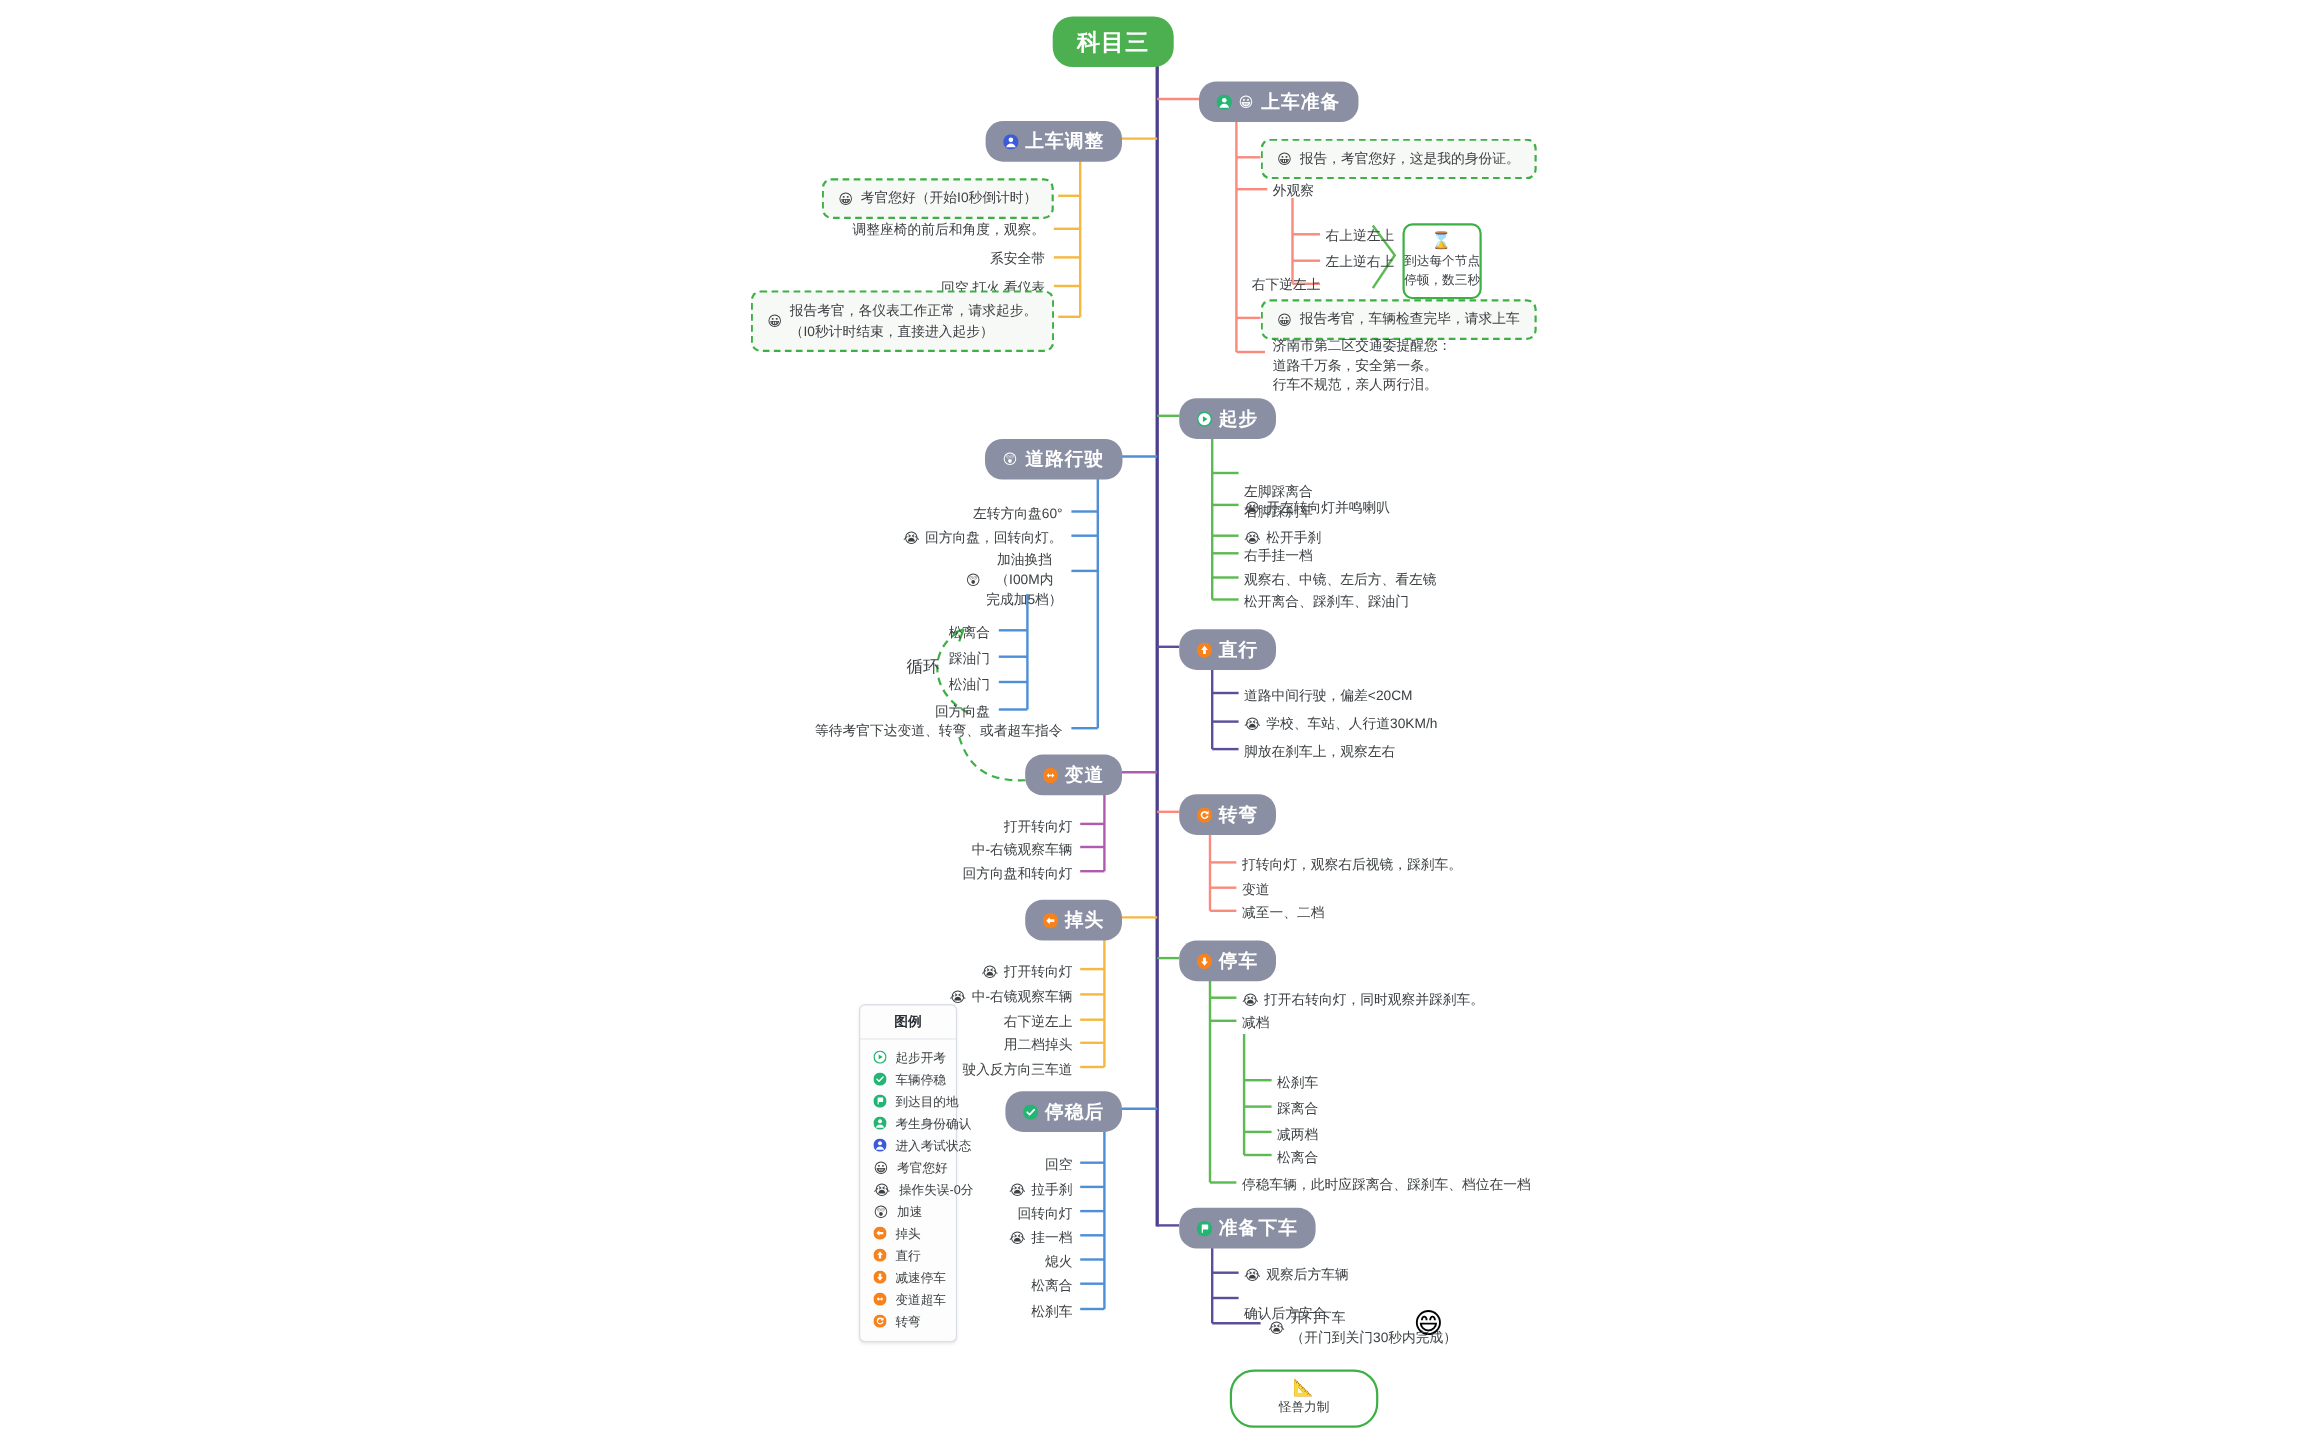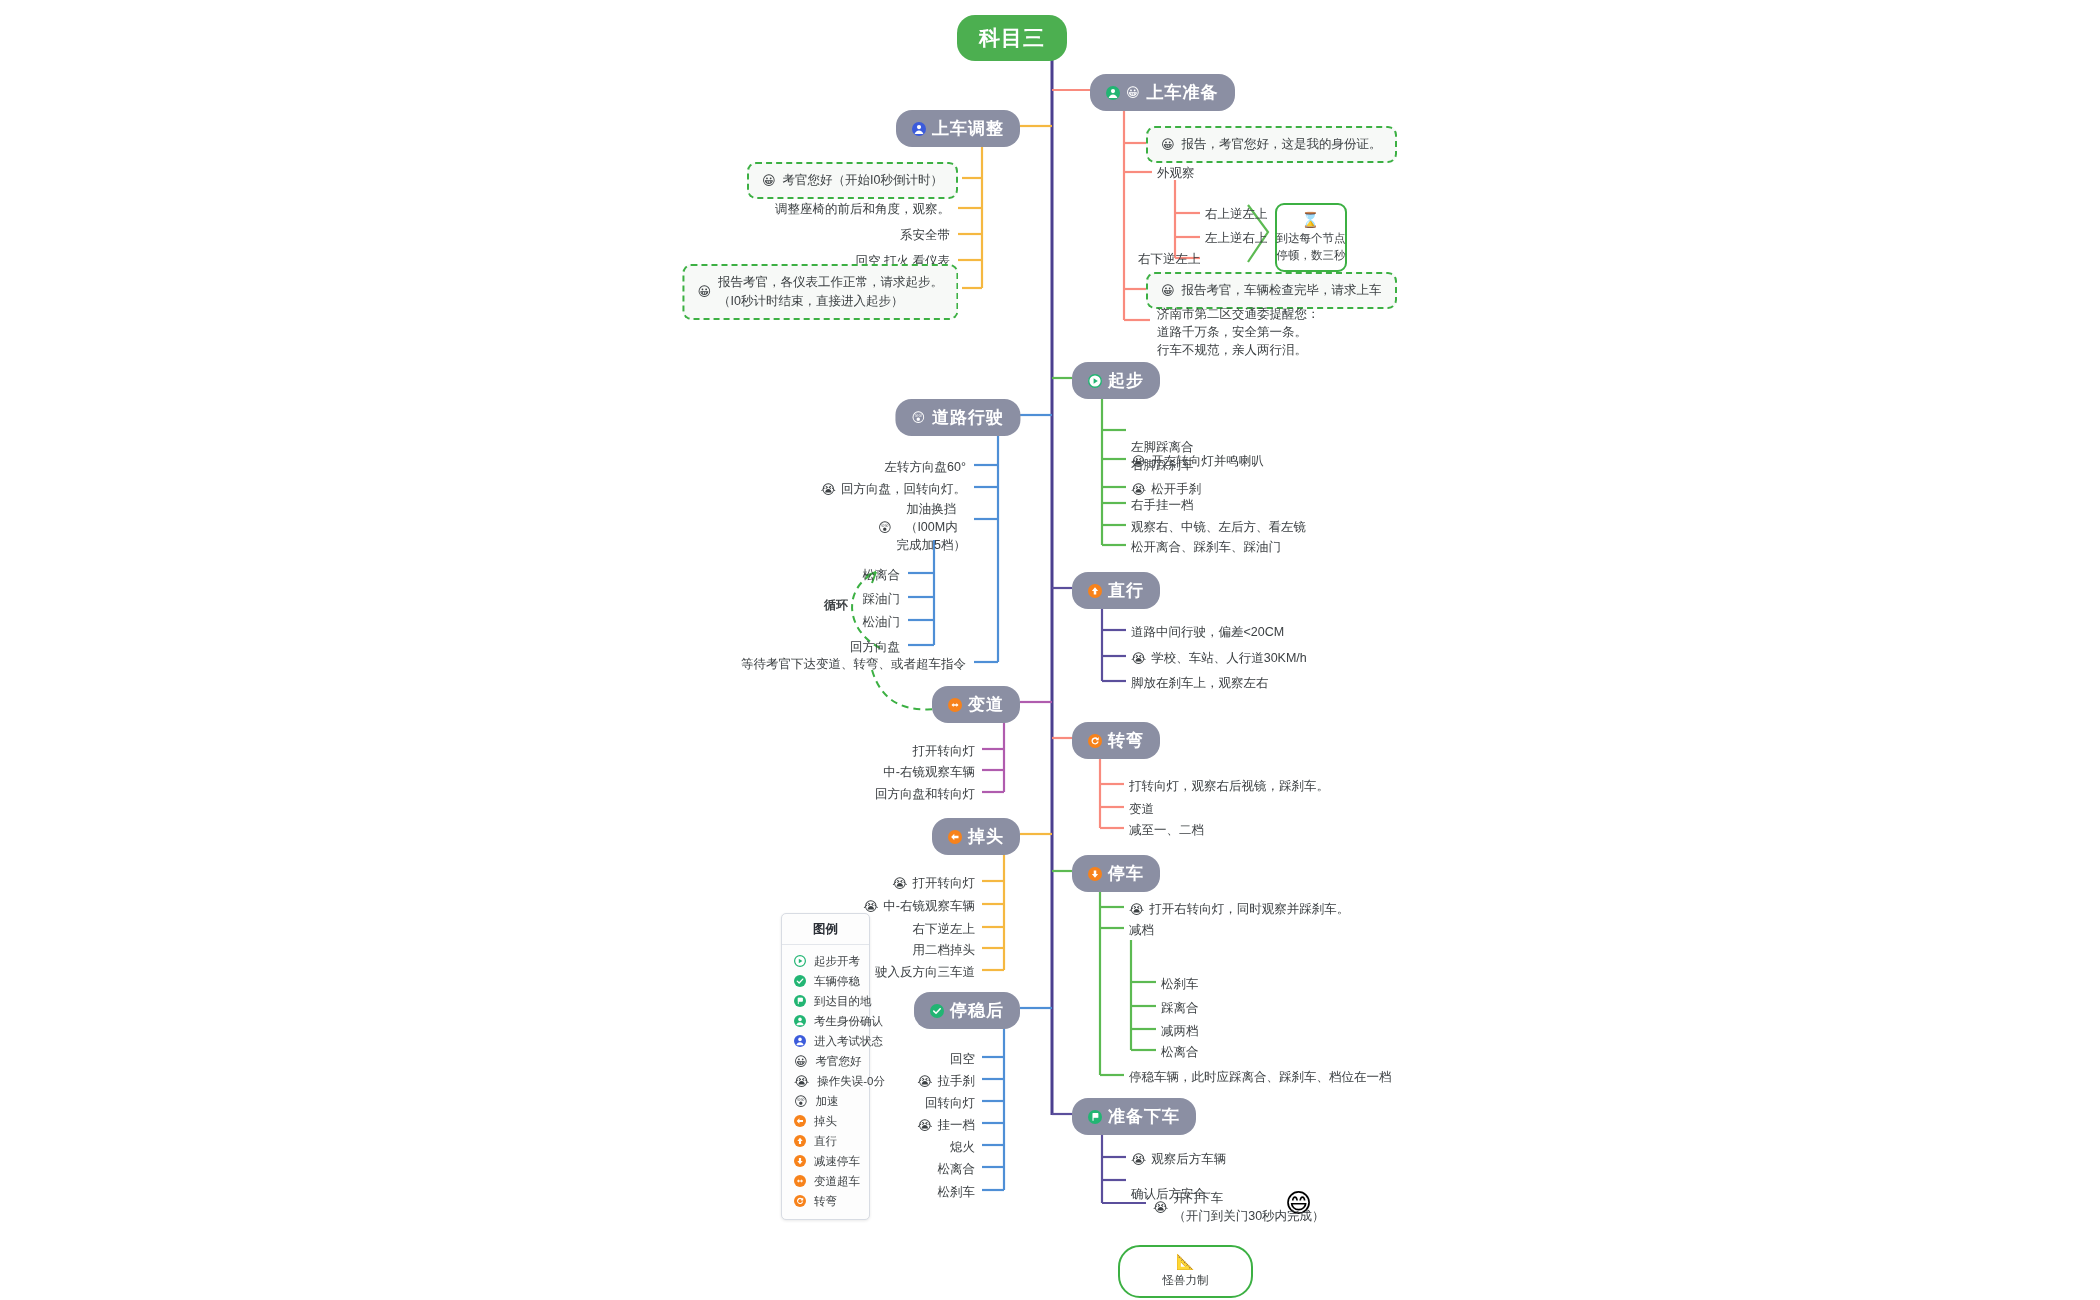--- a/index.html
+++ b/index.html
@@ -96,24 +96,23 @@
     color: #3c4043;
     line-height: 1.45;
     text-align: center;
     white-space: pre;
     z-index: 4;
   }
 
   
   .loop-label {
     position: absolute;
-    font-size: 12px;
+    font-size: 15px;
     color: #3c4043;
     z-index: 4;
-    font-weight: bold;
   }
 
   
   #legend {
     position: absolute;
     background: #fdfdfd;
     border: 1px solid #d8dce3;
     border-radius: 5px;
     box-shadow: 0 1px 3px rgba(0,0,0,.09);
     padding: 0;

